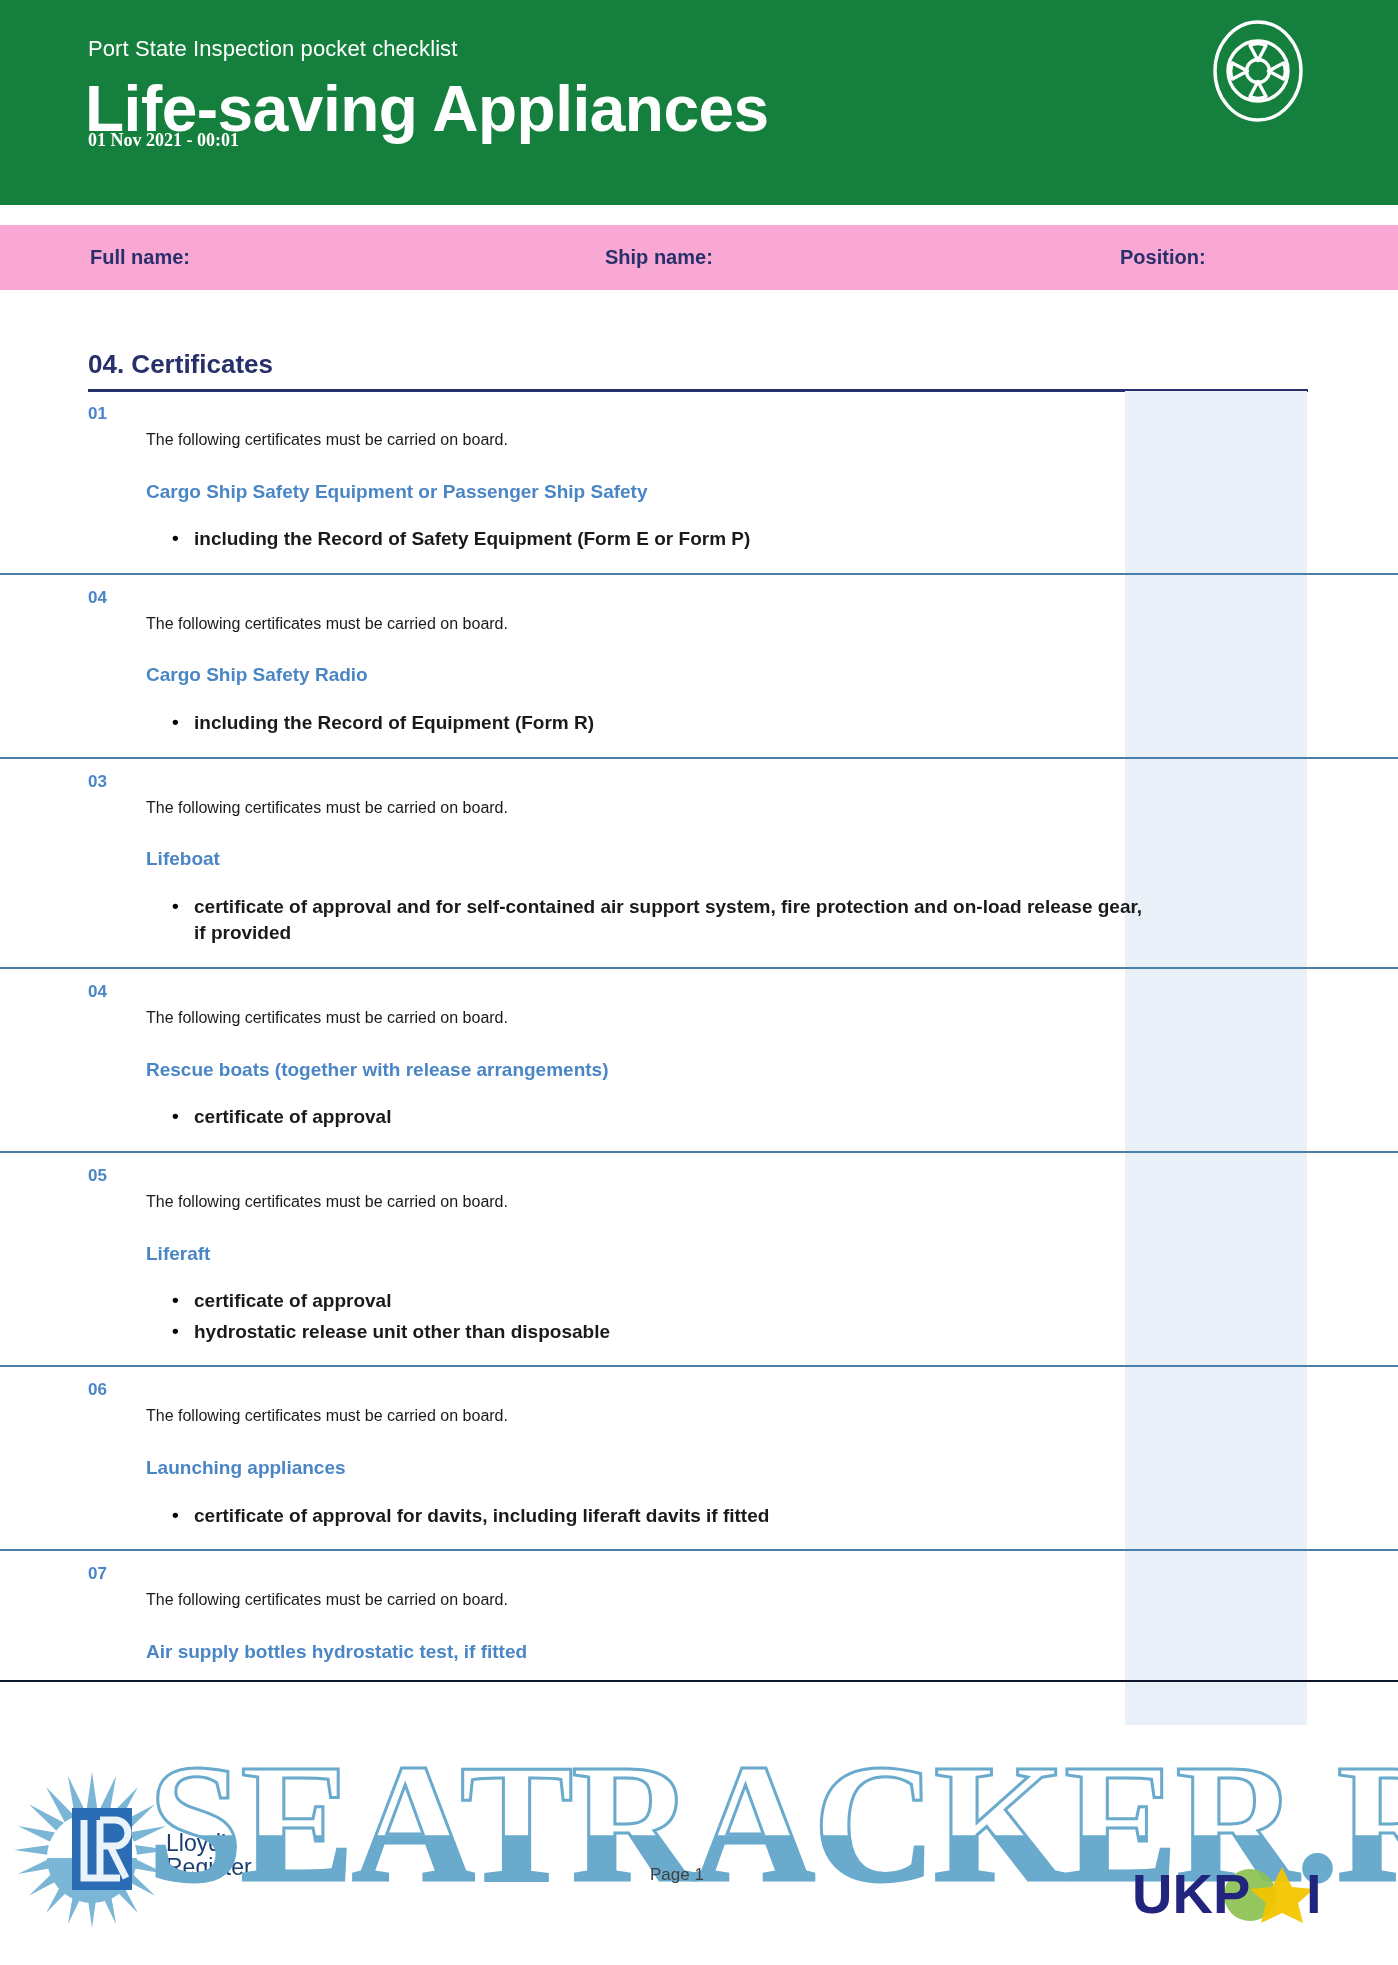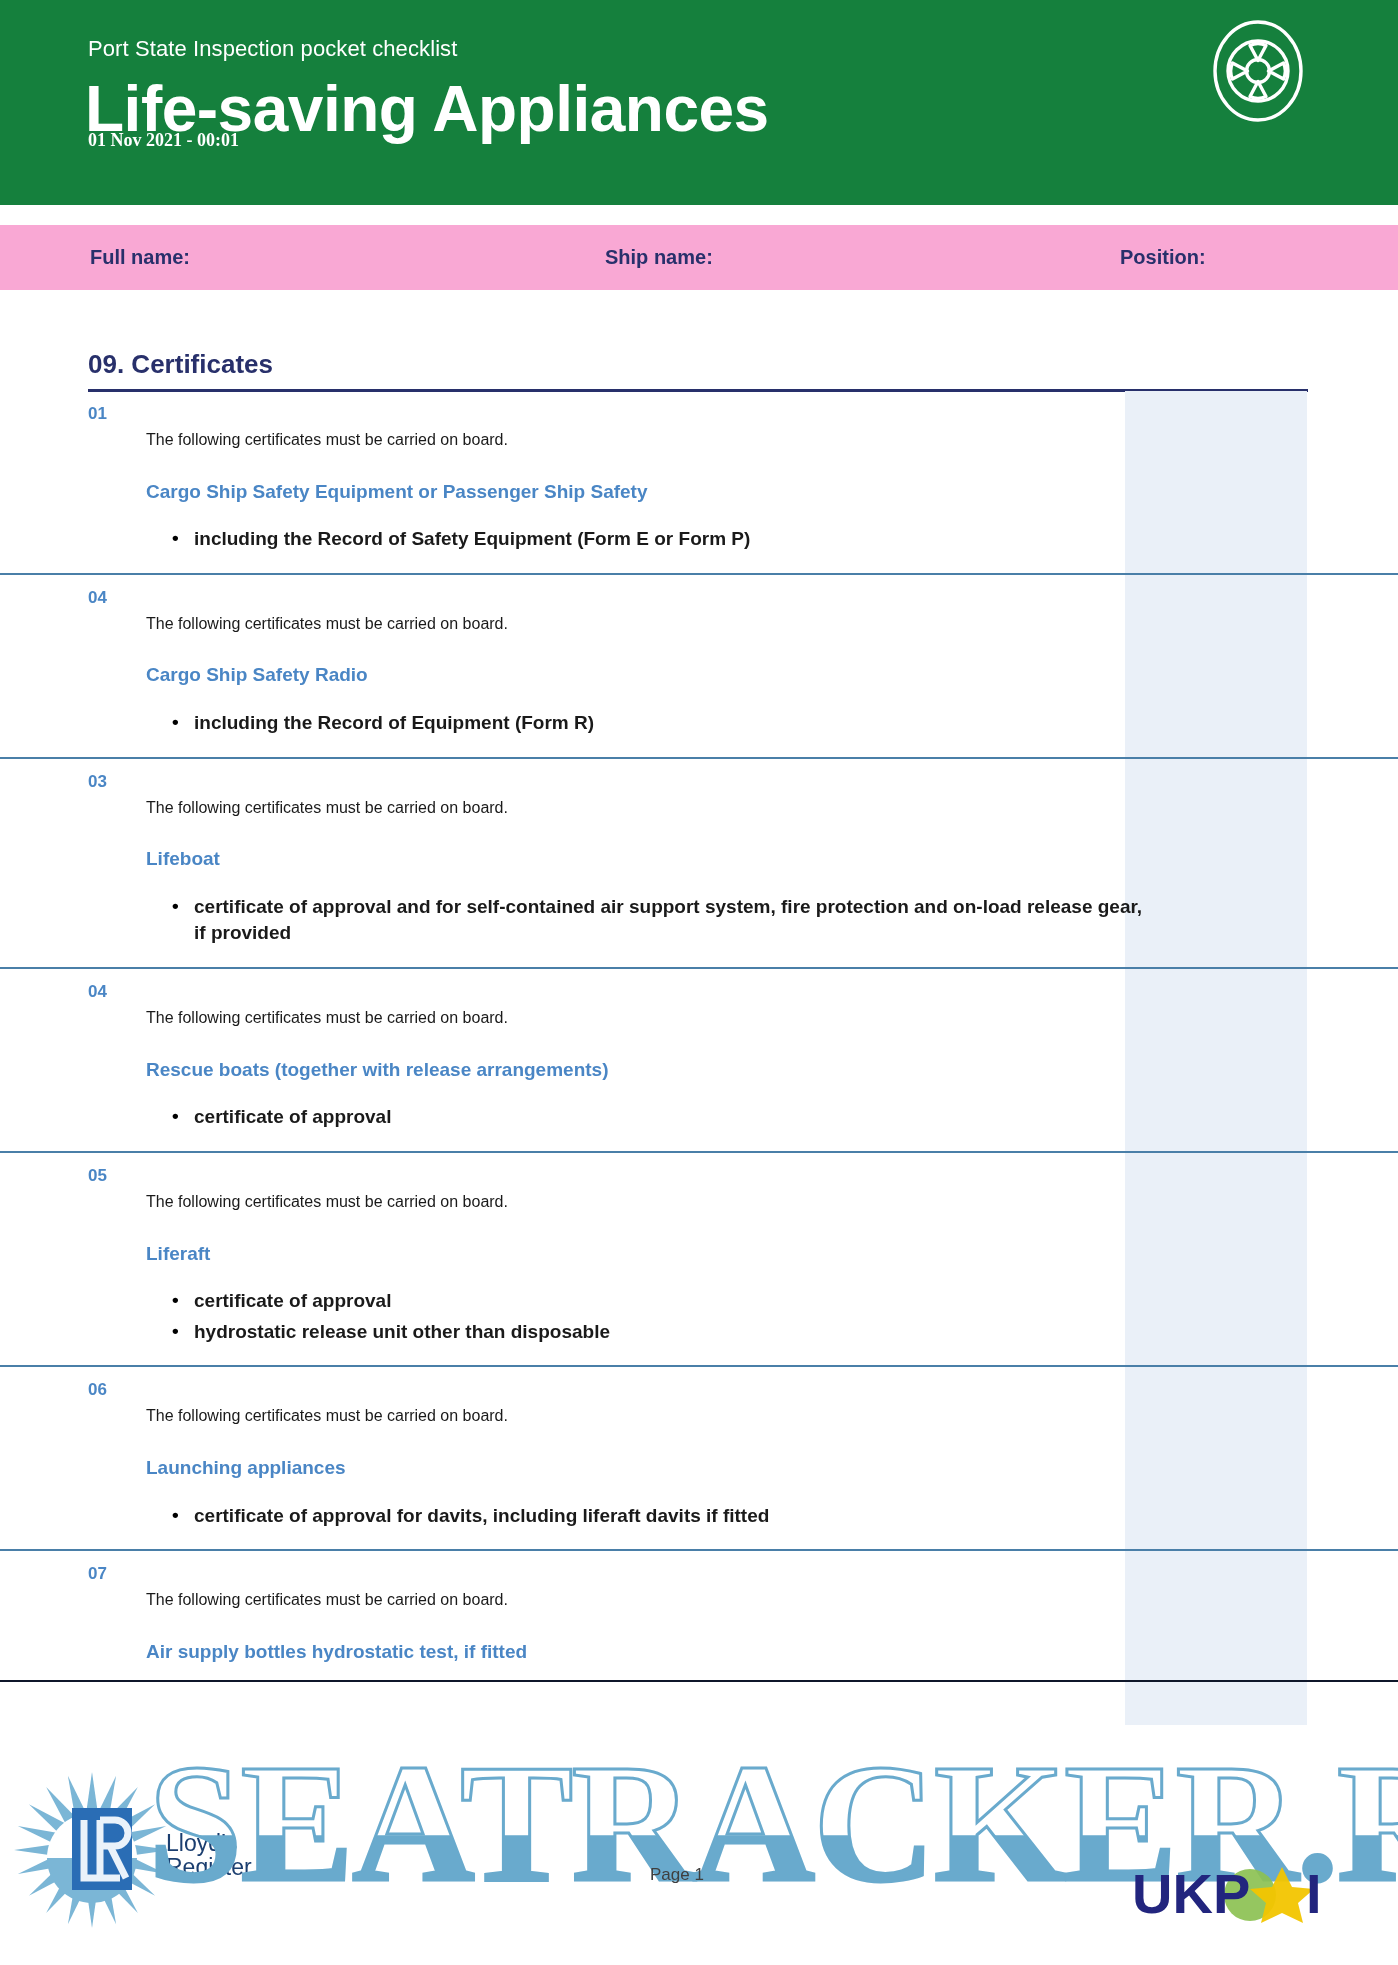--- a/index.html
+++ b/index.html
@@ -275,21 +275,21 @@
     </svg>
   </div>
 </div>
 
 <div class="idbar">
   <div class="idbar-field f0">Full name:</div>
   <div class="idbar-field f1">Ship name:</div>
   <div class="idbar-field f2">Position:</div>
 </div>
 
-<div class="section-title">09. Certificates</div>
+<div class="section-title">04. Certificates</div>
 <div class="section-rule"></div>
 
 <div class="answer-col"></div>
 
 <div class="items" id="items-root">
     <div class="item">
       <div class="item-num">01</div>
       <div class="item-body">
         <p class="item-lead">The following certificates must be carried on board.</p>
         <p class="item-subject">Cargo Ship Safety Equipment or Passenger Ship Safety</p>

